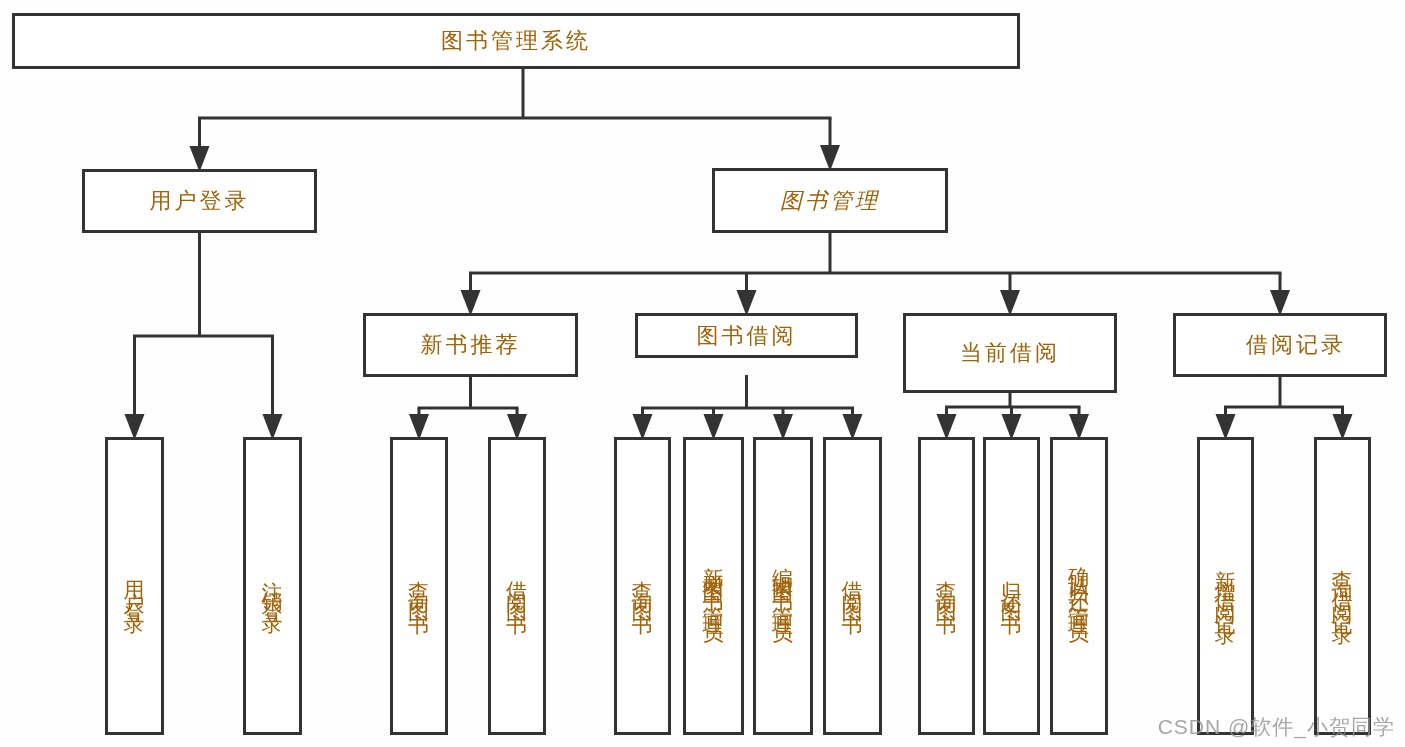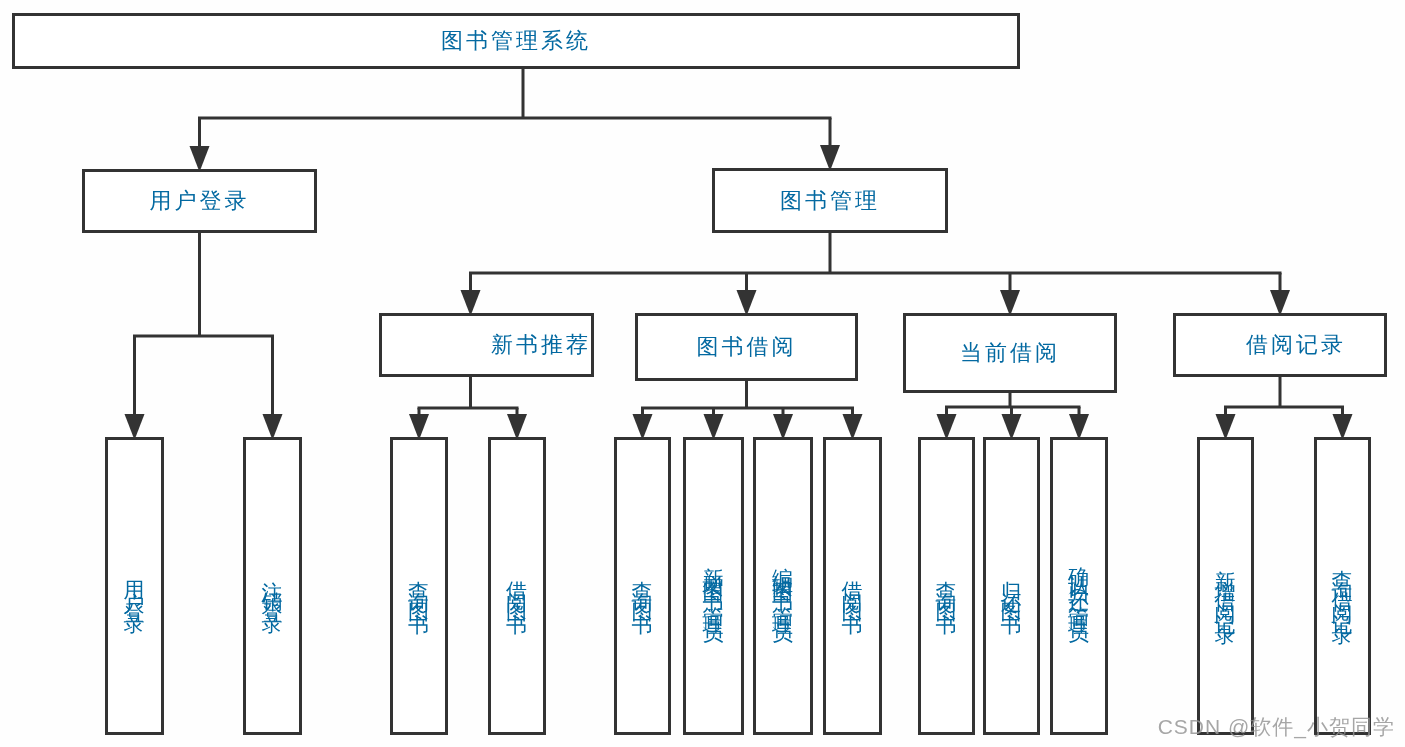--- a/index.html
+++ b/index.html
@@ -24,21 +24,21 @@
     pointer-events: none;
   }
   .node {
     position: absolute;
     box-sizing: border-box;
     border: 3px solid #333333;
     background: #ffffff;
     display: flex;
     align-items: center;
     justify-content: center;
-    color: #0369a1;
+    color: #a16207;
   }
   .node.horizontal .label {
     font-size: 22px;
     letter-spacing: 3px;
     white-space: nowrap;
   }
   .node.vertical .label {
     writing-mode: vertical-rl;
     font-size: 21px;
     letter-spacing: 11px;
@@ -117,27 +117,27 @@
       <line x1="1342.5" y1="407" x2="1342.5" y2="419" stroke="#333333" stroke-width="3"></line>
       <polygon points="1332.5,414 1352.5,414 1342.5,440" fill="#333333"></polygon>
     </svg>
   <span class="watermark">CSDN @软件_小贺同学</span>
 <div class="node horizontal" style="left: 12px; top: 13px; width: 1008px; height: 56px;">
       <span class="label">图书管理系统</span>
     </div>
     <div class="node horizontal" style="left: 82px; top: 169px; width: 235px; height: 64px;">
       <span class="label">用户登录</span>
     </div>
-    <div class="node horizontal" style="left: 712px; top: 168px; width: 236px; height: 65px;">
+    <div class="node horizontal" style="left: 712px; top: 168px; width: 236px; height: 65px; font-style: italic;">
       <span class="label">图书管理</span>
     </div>
-    <div class="node horizontal" style="left: 379px; top: 313px; width: 215px; height: 64px; justify-content: flex-end;">
+    <div class="node horizontal" style="left: 363px; top: 313px; width: 215px; height: 64px;">
       <span class="label">新书推荐</span>
     </div>
-    <div class="node horizontal" style="left: 635px; top: 313px; width: 223px; height: 68px; text-align: center;">
+    <div class="node horizontal" style="left: 635px; top: 313px; width: 223px; height: 45px; text-align: center;">
       <span class="label">图书借阅</span>
     </div>
     <div class="node horizontal" style="left: 903px; top: 313px; width: 214px; height: 80px;">
       <span class="label">当前借阅</span>
     </div>
     <div class="node horizontal" style="left: 1173px; top: 313px; width: 214px; height: 64px; padding-left: 32px;">
       <span class="label">借阅记录</span>
     </div>
     <div class="node vertical" style="left: 105px; top: 437px; width: 59px; height: 298px;">
       <span class="label">用户登录</span>

